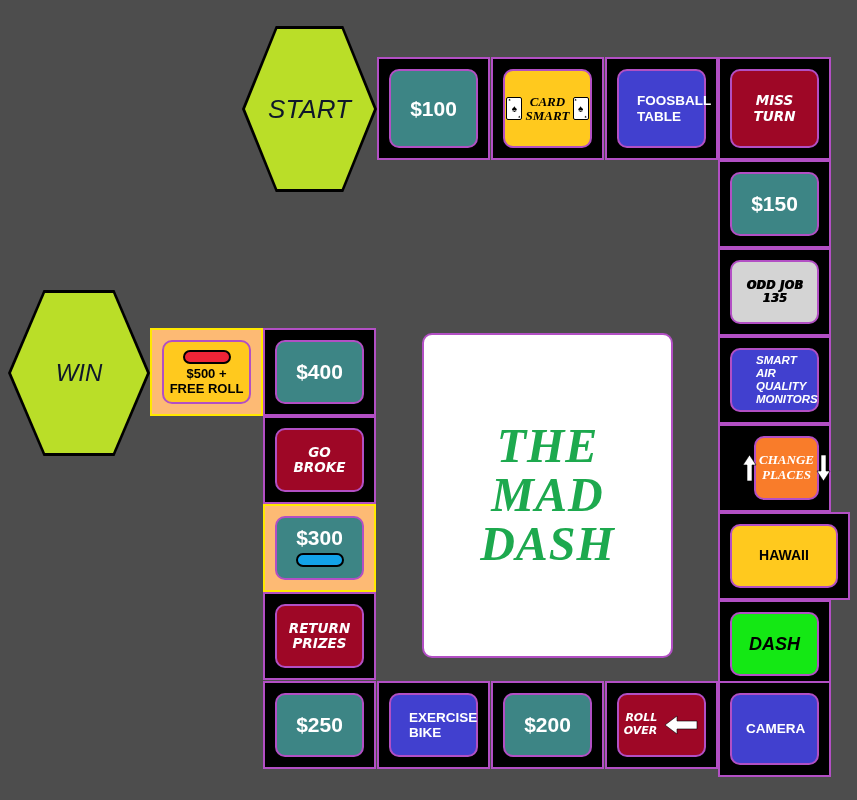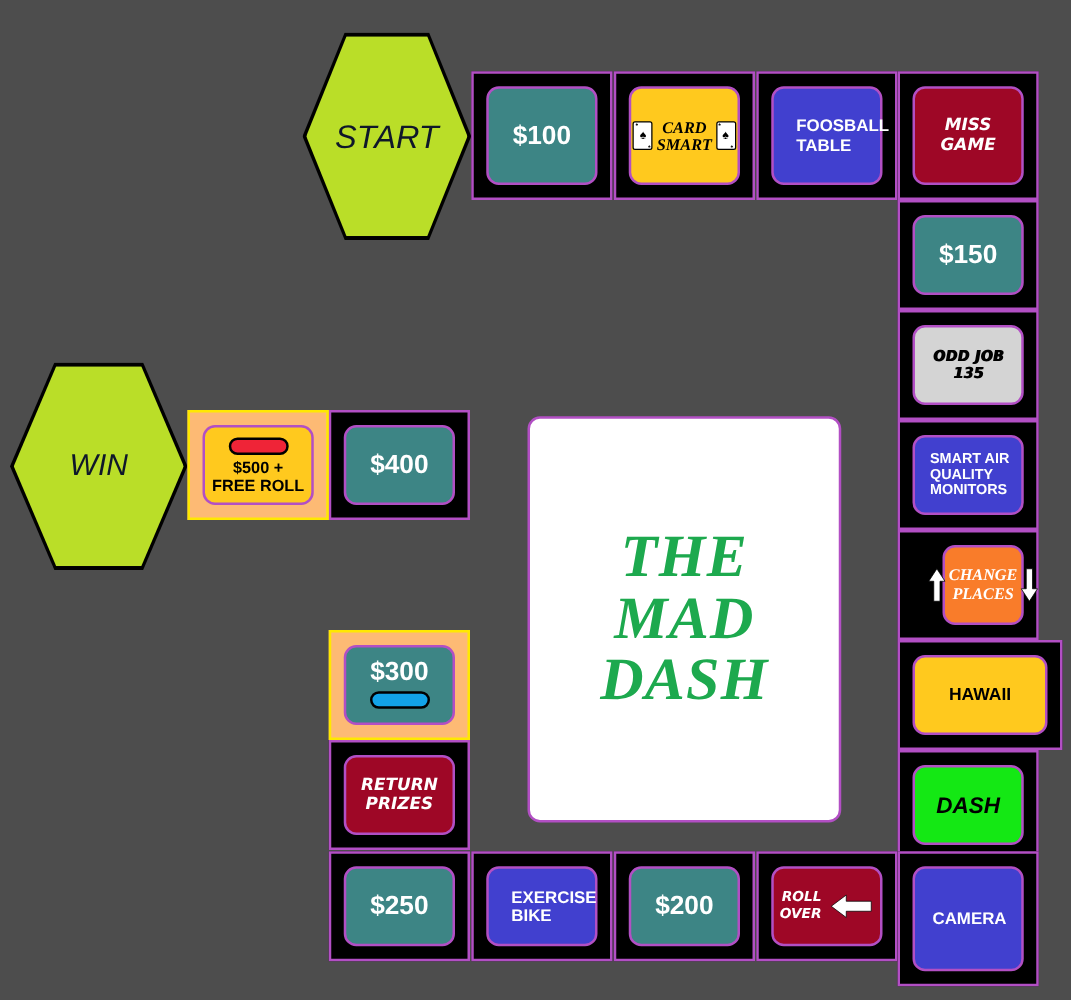--- a/index.html
+++ b/index.html
@@ -167,21 +167,21 @@
         <span>FOOSBALL</span><br>
         <span>TABLE</span>
       </span>
     </div>
   </div>
 
   <div class="cell" style="left:718px;top:57px;width:113px;height:103px;">
     <div class="tile t-red">
       <span class="lbl">
         <span>MISS</span><br>
-        <span>GAME</span>
+        <span>TURN</span>
       </span>
     </div>
   </div>
 
   <div class="cell" style="left:718px;top:160px;width:113px;height:88px;">
     <div class="tile t-money">
       <span class="lbl">$150</span>
     </div>
   </div>
 
@@ -189,21 +189,21 @@
     <div class="tile t-gray">
       <span class="lbl">
         <span>ODD JOB</span><br>
         <span>135</span>
       </span>
     </div>
   </div>
 
   <div class="cell" style="left:718px;top:336px;width:113px;height:88px;">
     <div class="tile t-blue" style="font-size:11.5px;">
-      <span class="lbl" style="padding-left:12px;">
+      <span class="lbl" style="padding-left:24px;font-style:italic;">
         <span>SMART AIR</span><br>
         <span>QUALITY</span><br>
         <span>MONITORS</span>
       </span>
     </div>
   </div>
 
   <div class="cell" style="left:718px;top:424px;width:113px;height:88px;padding-left:24px;">
     <div class="tile t-orange">
       <div class="arrowrow">
@@ -226,21 +226,21 @@
       <span class="lbl">HAWAII</span>
     </div>
   </div>
 
   <div class="cell" style="left:718px;top:600px;width:113px;height:88px;">
     <div class="tile t-green">
       <span class="lbl">DASH</span>
     </div>
   </div>
 
-  <div class="cell" style="left:718px;top:681px;width:113px;height:108px;">
+  <div class="cell" style="left:718px;top:681px;width:113px;height:96px;">
     <div class="tile t-blue">
       <span class="lbl" style="padding-left:14px;">CAMERA</span>
     </div>
   </div>
 
   <div class="cell" style="left:263px;top:681px;width:113px;height:88px;">
     <div class="tile t-money">
       <span class="lbl">$250</span>
     </div>
   </div>
@@ -273,20 +273,28 @@
       </div>
     </div>
   </div>
 
   <div class="cell" style="left:263px;top:328px;width:113px;height:88px;">
     <div class="tile t-money">
       <span class="lbl">$400</span>
     </div>
   </div>
 
+  <div class="cell" style="left:263px;top:416px;width:113px;height:88px;">
+    <div class="tile t-red">
+      <span class="lbl">
+        <span>GO</span><br>
+        <span>BROKE</span>
+      </span>
+    </div>
+  </div>
 
   <div class="cell hl" style="left:263px;top:504px;width:113px;height:88px;">
     <div class="tile t-money">
       <span class="lbl">$300</span>
       <span class="token token-blue"></span>
     </div>
   </div>
 
   <div class="cell" style="left:263px;top:592px;width:113px;height:88px;">
     <div class="tile t-red">

